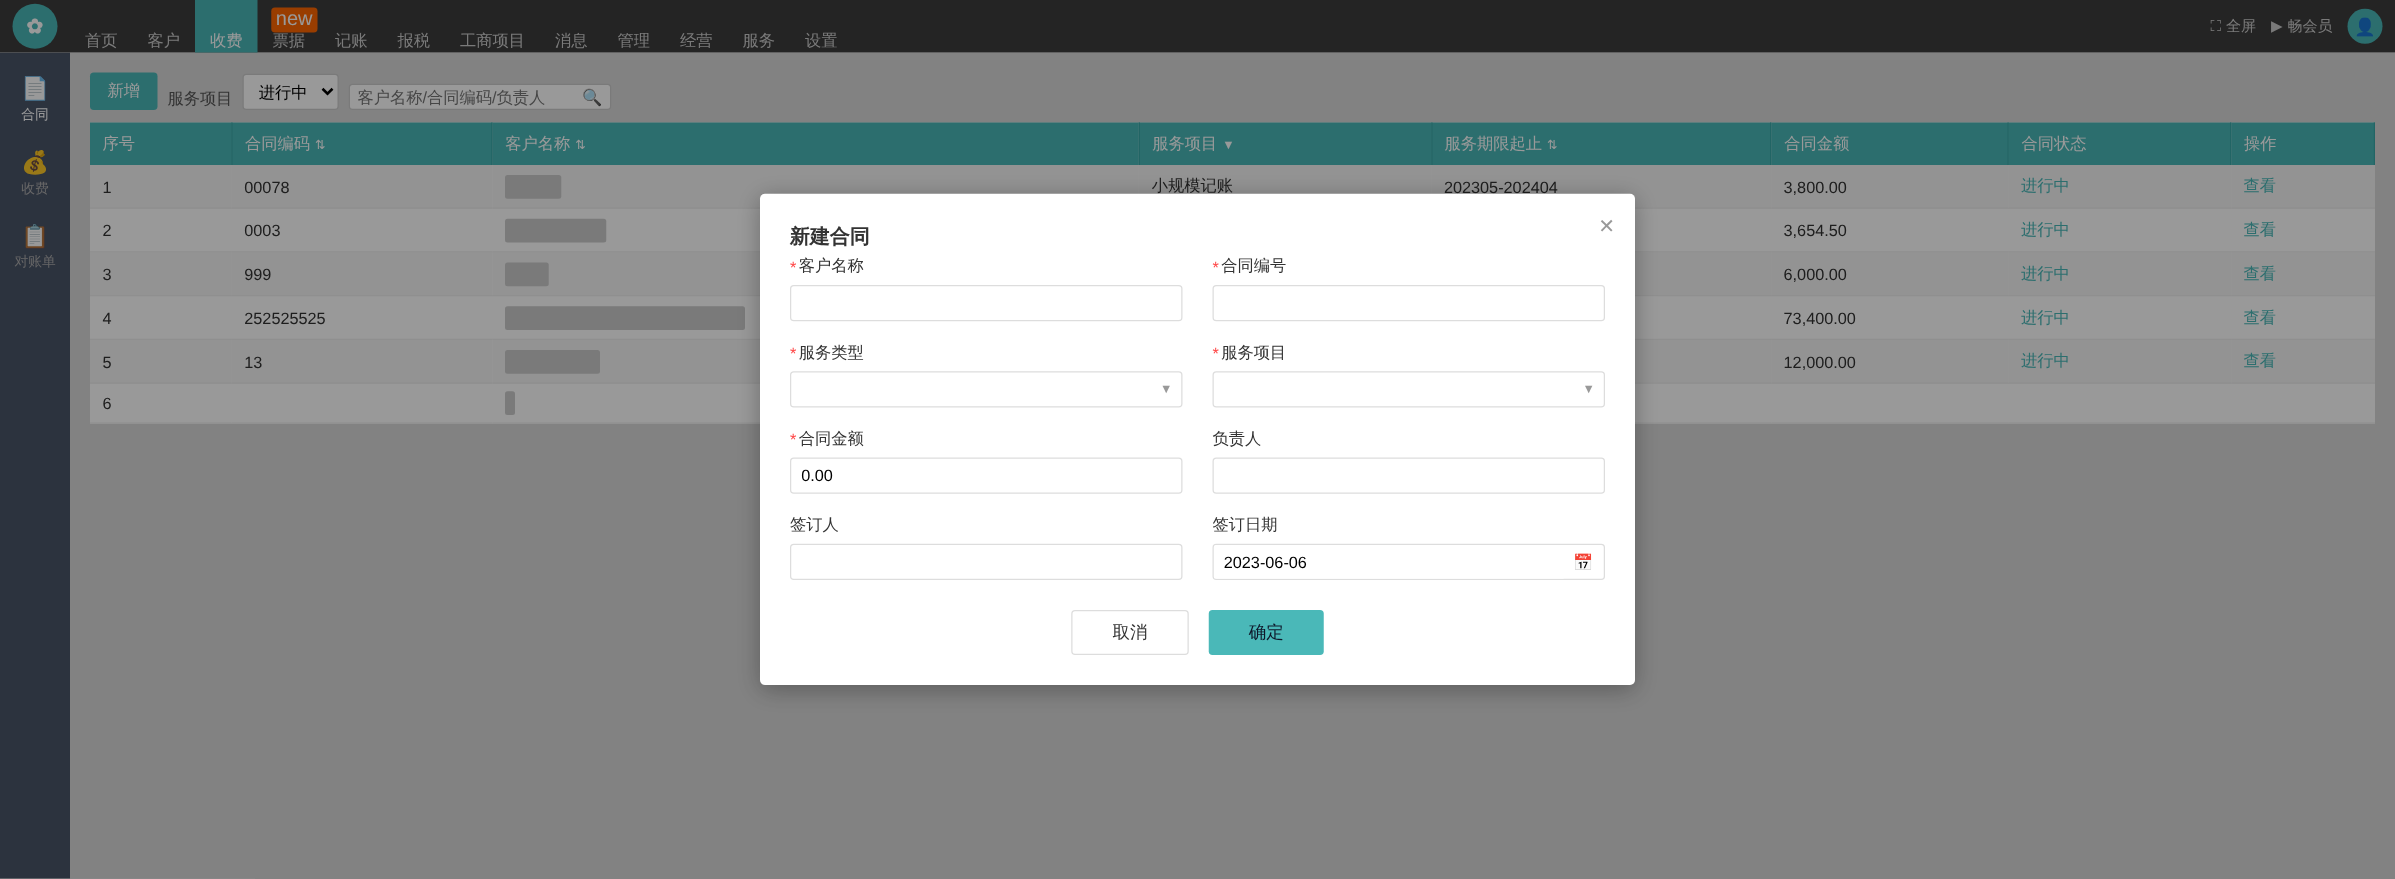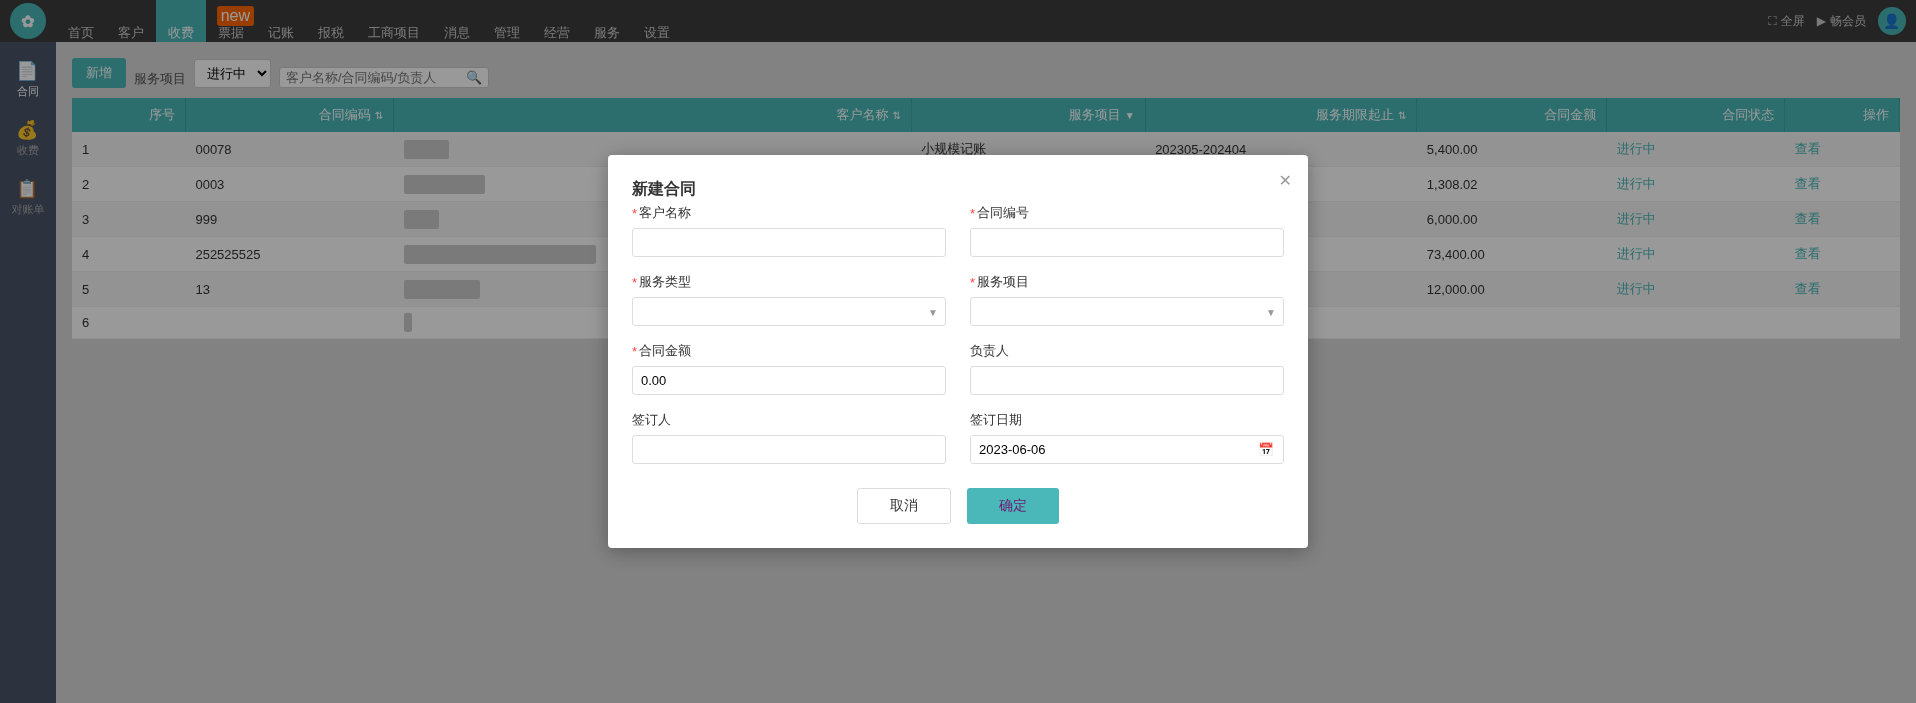--- a/index.html
+++ b/index.html
@@ -33,21 +33,21 @@
     .toolbar { display: flex; align-items: flex-end; gap: 8px; margin-bottom: 10px; }
     .btn-new { background: #4ab8b8; color: white; border: none; padding: 6px 14px; border-radius: 3px; cursor: pointer; font-size: 13px; }
     .toolbar-text { color: #555; font-size: 13px; }
     .status-select { padding: 5px 8px; border: 1px solid #ccc; border-radius: 3px; background: white; font-size: 13px; }
     .search-box { display: flex; align-items: center; border: 1px solid #ccc; border-radius: 3px; background: white; padding: 2px 6px; }
     .search-box input { border: none; outline: none; font-size: 13px; width: 180px; }
 
     
     .data-table { width: 100%; border-collapse: collapse; background: white; }
     .data-table thead tr { background: #4ab8b8; color: white; }
-    .data-table thead th { padding: 8px 10px; text-align: right; font-weight: normal; font-size: 13px; border-right: 1px solid #3aa8a8; }
+    .data-table thead th { padding: 8px 10px; text-align: left; font-weight: normal; font-size: 13px; border-right: 1px solid #3aa8a8; }
     .data-table tbody tr:nth-child(odd) { background: #f5f5f5; }
     .data-table tbody tr:nth-child(even) { background: white; }
     .data-table tbody td { padding: 8px 10px; font-size: 13px; color: #333; border-bottom: 1px solid #eee; }
     .sort-arrow { font-size: 10px; margin-left: 4px; }
     .status-badge { color: #4ab8b8; }
     .action-link { color: #4ab8b8; cursor: pointer; text-decoration: none; }
 
     
     .overlay { position: fixed; top: 0; left: 0; width: 100%; height: 100%; background: rgba(0,0,0,0.4); display: flex; align-items: center; justify-content: center; z-index: 100; }
 
@@ -61,21 +61,21 @@
     .required-star { color: #ff4444; }
     .form-input { border: 1px solid #ddd; border-radius: 3px; padding: 6px 8px; font-size: 13px; outline: none; }
     .form-select { border: 1px solid #ddd; border-radius: 3px; padding: 6px 8px; font-size: 13px; outline: none; width: 100%; background: white; appearance: none; cursor: pointer; }
     .select-wrapper { position: relative; }
     .select-wrapper::after { content: "▼"; position: absolute; right: 8px; top: 50%; transform: translateY(-50%); font-size: 10px; color: #999; pointer-events: none; }
     .date-wrapper { display: flex; align-items: center; border: 1px solid #ddd; border-radius: 3px; overflow: hidden; }
     .date-wrapper input { border: none; outline: none; padding: 6px 8px; font-size: 13px; flex: 1; }
     .date-icon { padding: 6px 8px; color: #999; cursor: pointer; }
     .modal-footer { display: flex; justify-content: center; gap: 16px; margin-top: 24px; }
     .btn-cancel { padding: 8px 32px; border: 1px solid #ddd; background: white; border-radius: 3px; cursor: pointer; font-size: 14px; color: #333; text-align: center; }
-    .btn-confirm { padding: 8px 32px; border: none; background: #4ab8b8; color: #701a75; border-radius: 3px; cursor: pointer; font-size: 14px; }
+    .btn-confirm { padding: 8px 32px; border: none; background: #4ab8b8; color: #0f172a; border-radius: 3px; cursor: pointer; font-size: 14px; }
   </style>
 </head>
 <body>
 
 <nav class="top-nav">
   <div class="logo">
     <span class="logo-icon">✿</span>
   </div>
   <div class="nav-item">
     <span>首页</span>
@@ -175,31 +175,31 @@
           <th><span>操作</span></th>
         </tr>
       </thead>
       <tbody id="table-body">
       <tr>
             <td>1</td>
             <td>00078</td>
             <td><span style="background:#ccc;border-radius:2px;padding:2px 4px;color:transparent;user-select:none;">████</span></td>
             <td>小规模记账</td>
             <td>202305-202404</td>
-            <td>5,400.00</td>
+            <td>3,800.00</td>
             <td><span class="status-badge">进行中</span></td>
             <td><a class="action-link">查看</a></td>
           </tr>
           <tr>
             <td>2</td>
             <td>0003</td>
             <td><span style="background:#ccc;border-radius:2px;padding:2px 4px;color:transparent;user-select:none;">████████</span></td>
             <td>小规模记账</td>
             <td>202305-202404</td>
-            <td>1,308.02</td>
+            <td>3,654.50</td>
             <td><span class="status-badge">进行中</span></td>
             <td><a class="action-link">查看</a></td>
           </tr>
           <tr>
             <td>3</td>
             <td>999</td>
             <td><span style="background:#ccc;border-radius:2px;padding:2px 4px;color:transparent;user-select:none;">███</span></td>
             <td>小规模记账</td>
             <td>202305-202404</td>
             <td>6,000.00</td>

